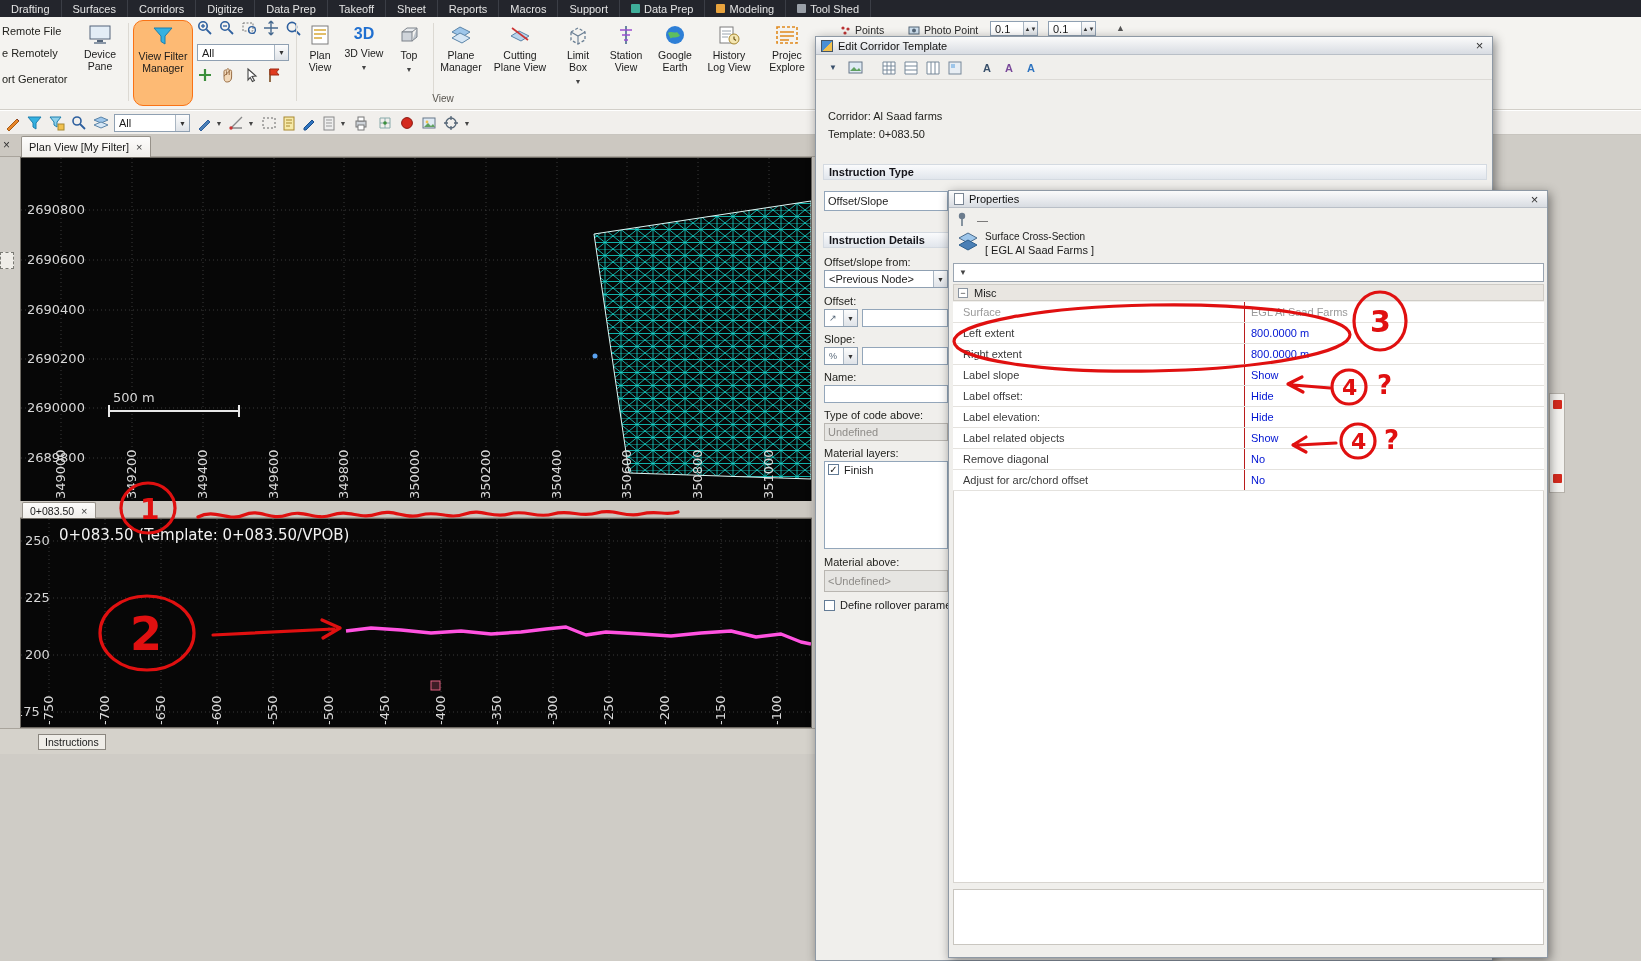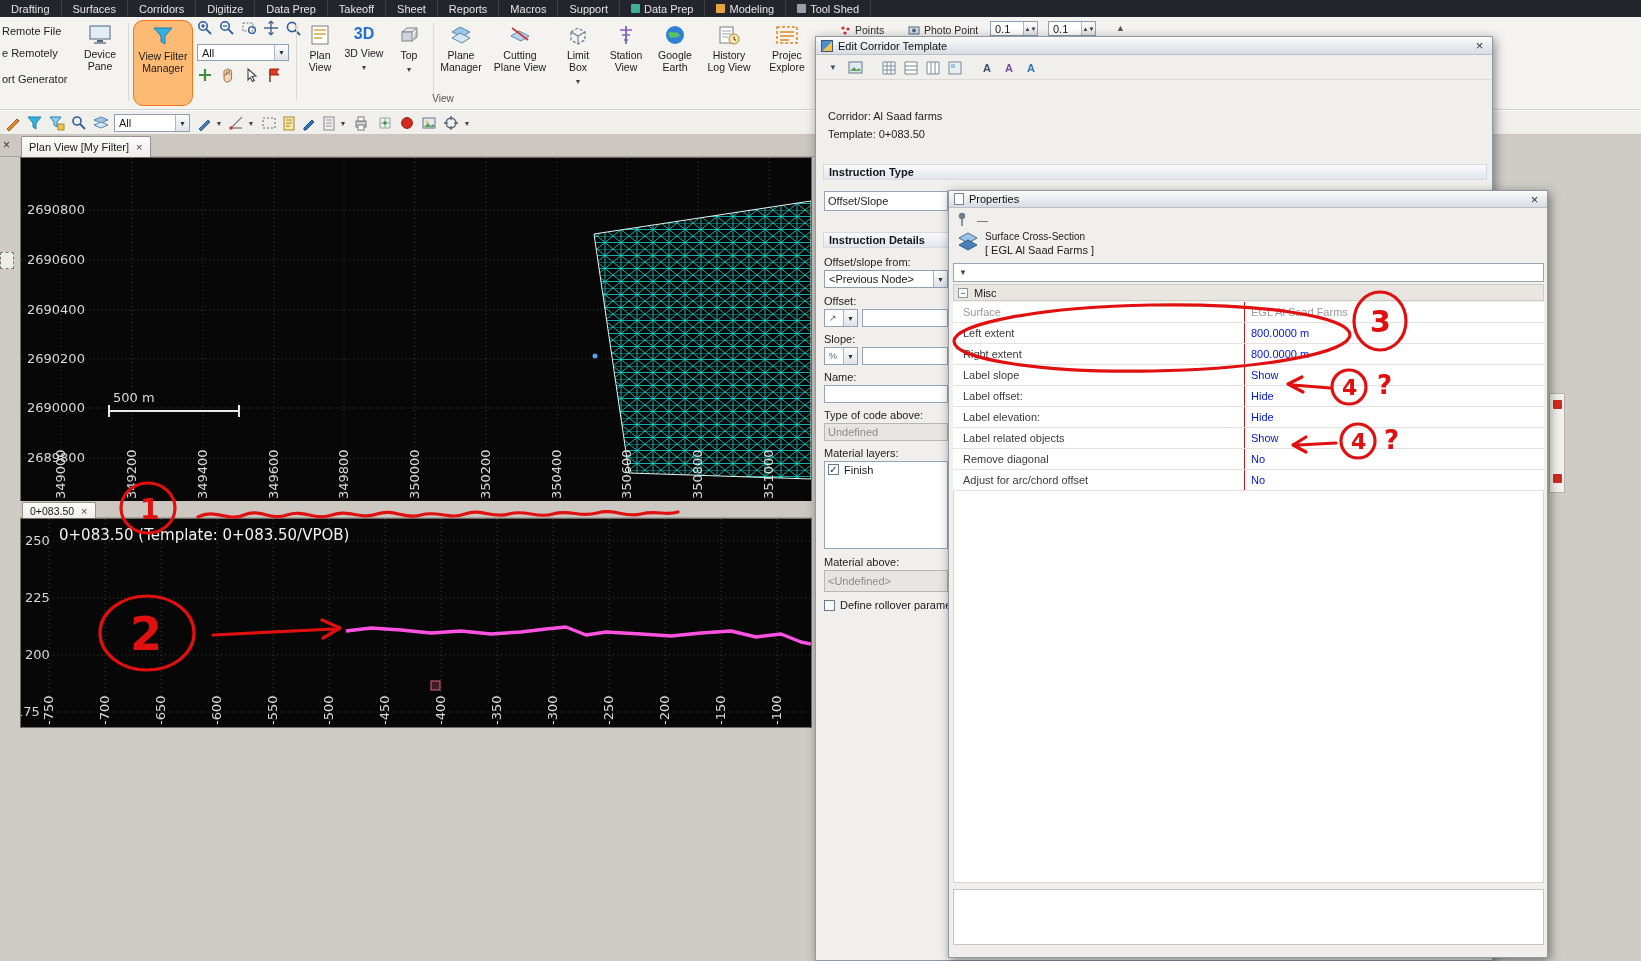--- a/index.html
+++ b/index.html
@@ -488,20 +488,23 @@
         <text class="axis" transform="translate(480,206) rotate(-90)">-350</text>
         <text class="axis" transform="translate(536,206) rotate(-90)">-300</text>
         <text class="axis" transform="translate(592,206) rotate(-90)">-250</text>
         <text class="axis" transform="translate(648,206) rotate(-90)">-200</text>
         <text class="axis" transform="translate(704,206) rotate(-90)">-150</text>
         <text class="axis" transform="translate(760,206) rotate(-90)">-100</text>
       </g>
     </svg>
   </div>
 
+  <div class="abs" style="left:0;top:728px;width:815px;height:26px;background:#d5d2cb;border-top:1px solid #a9a49c">
+    <span class="abs" style="left:38px;top:5px;height:16px;border:1px solid #8a867f;background:#efede8;padding:1px 6px;font-size:10.5px">Instructions</span>
+  </div>
 
   <div class="abs" style="left:1549px;top:393px;width:16px;height:100px;background:#f3f2ef;border:1px solid #b5b1aa">
     <span class="abs" style="left:3px;top:6px;width:9px;height:9px;background:#d42a1e;border-radius:1px"></span>
     <span class="abs" style="left:3px;top:80px;width:9px;height:9px;background:#d42a1e;border-radius:1px"></span>
   </div>
 
   <div class="win" style="left:815px;top:36px;width:678px;height:925px;z-index:20">
     <div class="wtitle">
       <span style="width:12px;height:12px;background:linear-gradient(135deg,#4a8fd4 50%,#f2c14e 50%);border:1px solid #456;display:inline-block"></span>
       <span>Edit Corridor Template</span>

